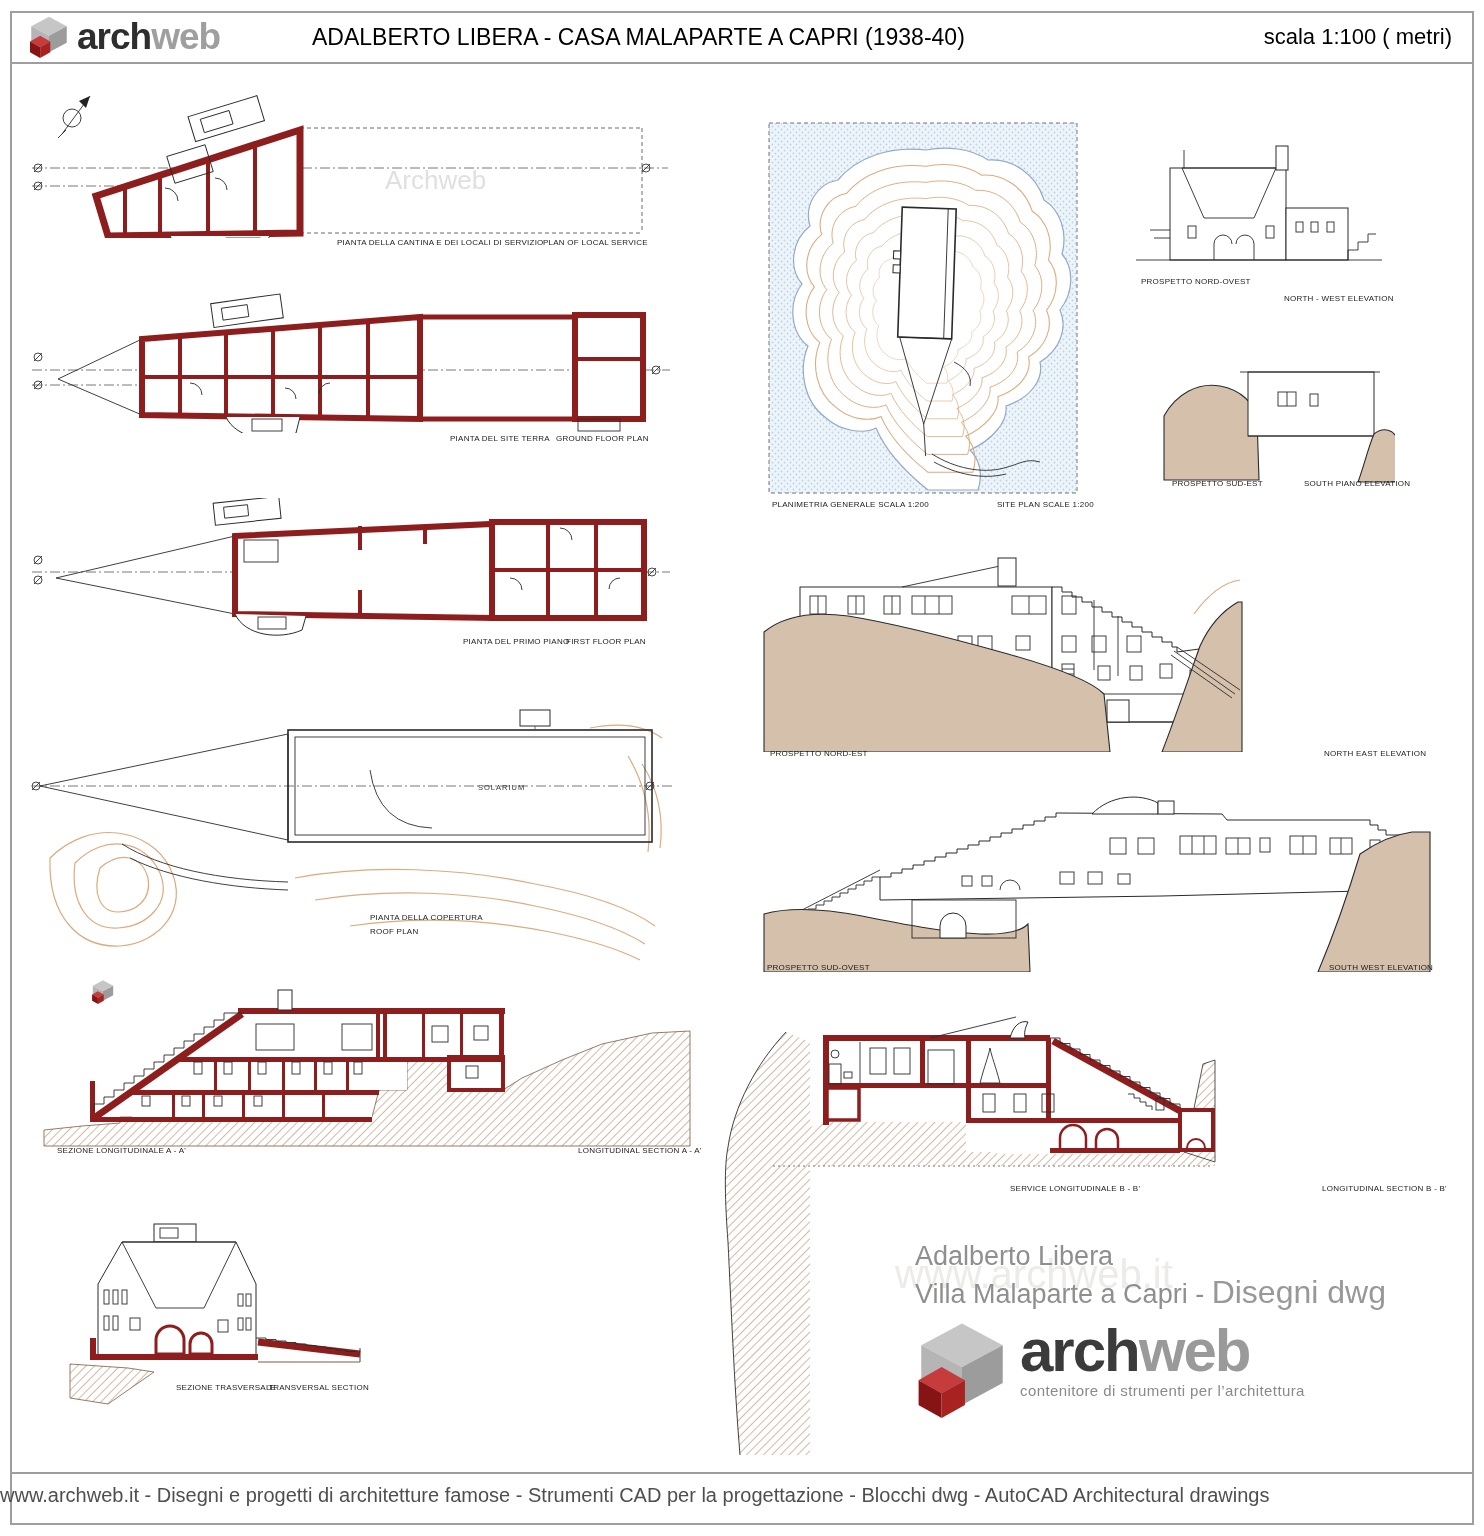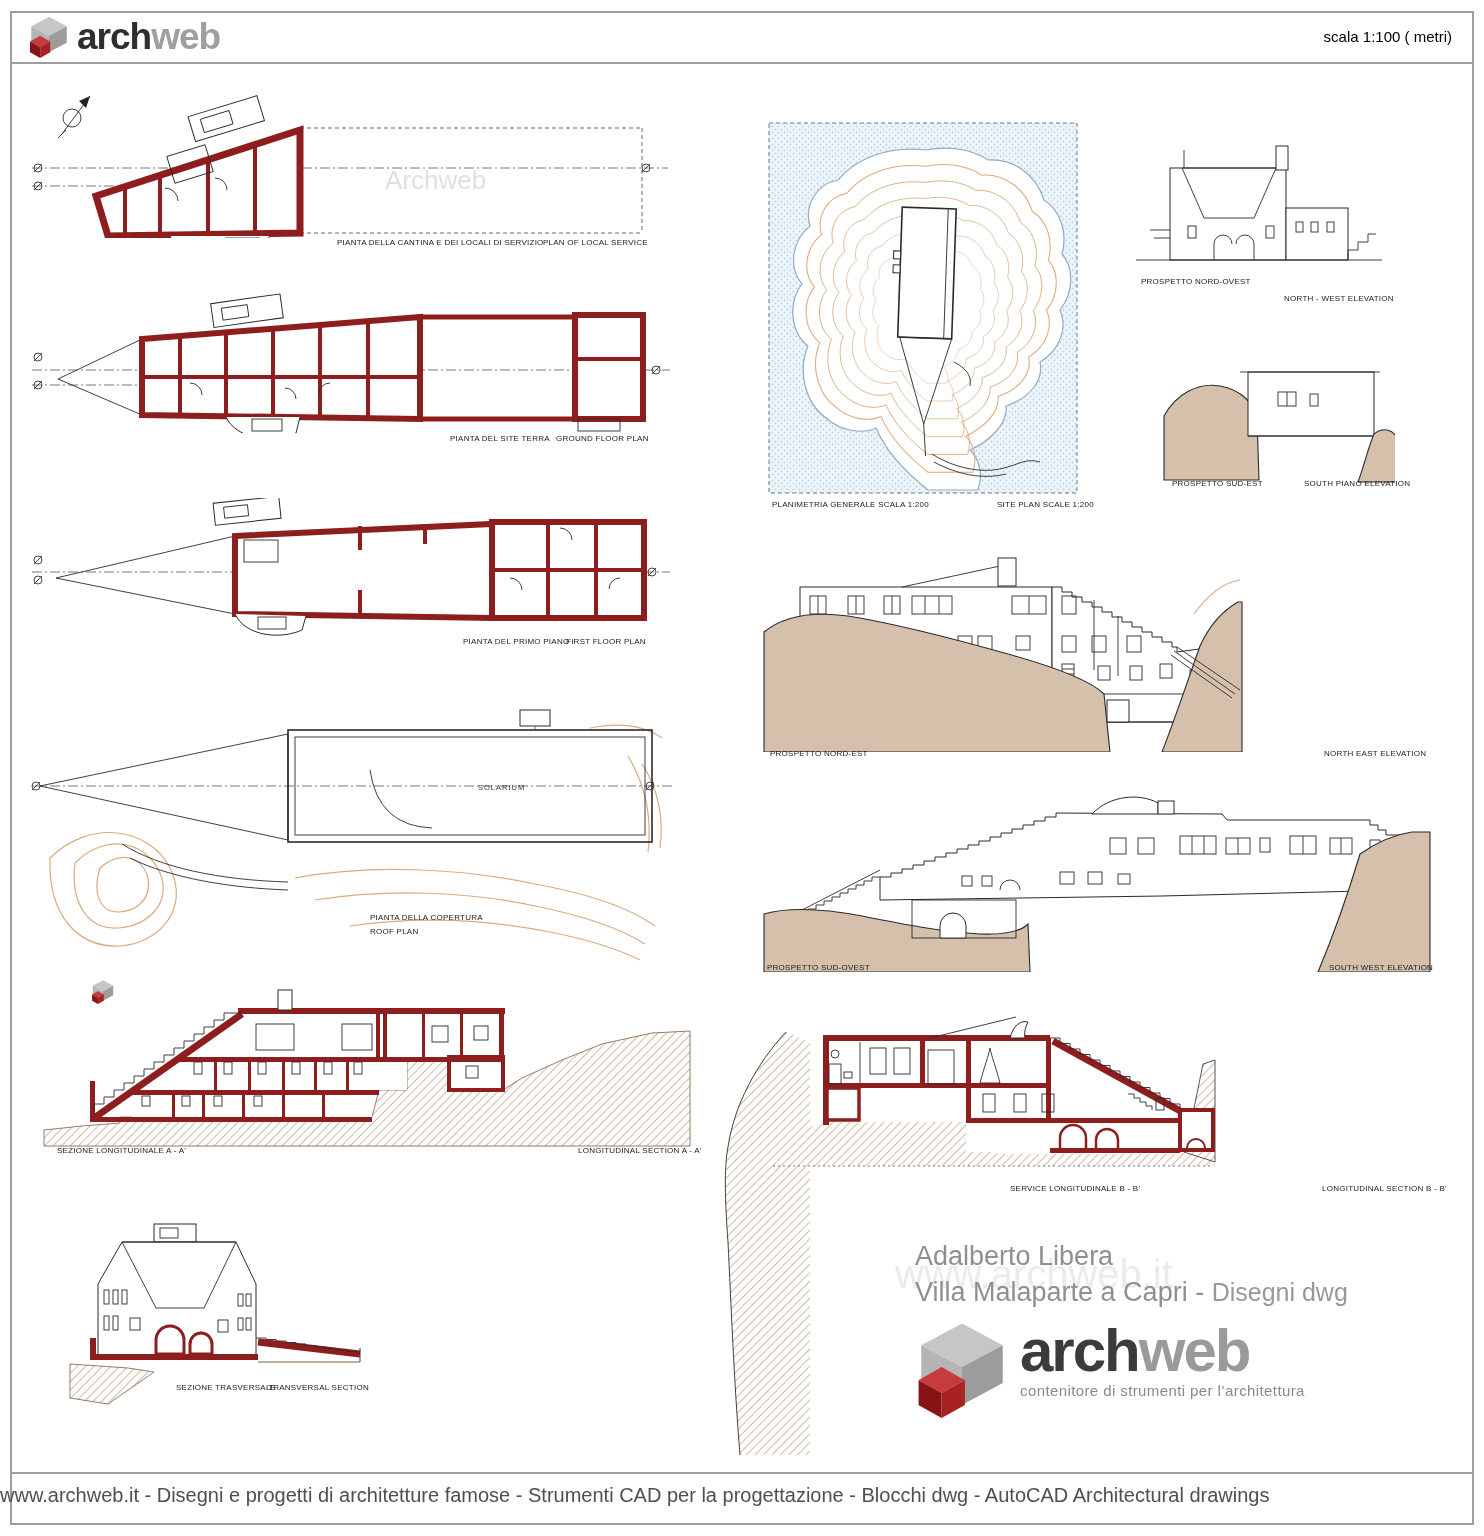--- a/index.html
+++ b/index.html
@@ -6,32 +6,32 @@
   .page{position:relative;width:1484px;height:1536px;background:#fff;overflow:hidden;
         font-family:"Liberation Sans",sans-serif;}
   .frame{position:absolute;left:10px;top:11px;width:1460px;height:1510px;border:2px solid #9e9e9e;}
   .hdr-line{position:absolute;left:10px;top:62px;width:1464px;border-top:2px solid #9e9e9e;}
   .ftr-line{position:absolute;left:10px;top:1472px;width:1464px;border-top:2px solid #9e9e9e;}
 
   .brand{position:absolute;left:30px;top:16px;display:flex;align-items:center;gap:9px;}
   .brand .word{font-size:37px;font-weight:700;letter-spacing:-1px;line-height:40px;}
   .brand .a{color:#2e2e2e}.brand .b{color:#9f9f9f}
   .title{position:absolute;left:312px;top:13px;height:48px;line-height:48px;font-size:23px;color:#000;}
-  .scale{position:absolute;right:32px;top:13px;height:36px;line-height:48px;font-size:15px;color:#000;}
+  .scale{position:absolute;right:32px;top:13px;height:36px;line-height:48px;font-size:22px;color:#000;}
 
   .fig{position:absolute;z-index:1;}
   .cap{position:absolute;z-index:3;font-size:8px;color:#1a1a1a;letter-spacing:.25px;white-space:nowrap;}
   .wm{position:absolute;z-index:0;color:#e3e1dd;white-space:nowrap;}
   .wm1{left:385px;top:165px;font-size:26px;color:#e0e0e0;}
   .wm2{left:895px;top:1252px;font-size:40px;color:#edebe7;}
 
   .credits{position:absolute;left:915px;top:1238px;z-index:2;color:#8f8f8f;}
   .credits .l1{font-size:27px;line-height:36px;}
   .credits .l2{font-size:27px;line-height:36px;}
-  .credits .sfx{font-size:25px;color:#989898;}
+  .credits .sfx{font-size:32px;color:#989898;}
   .biglogo{position:absolute;left:918px;top:1322px;z-index:2;display:flex;align-items:flex-start;gap:14px;}
   .biglogo .word{font-size:60px;font-weight:700;letter-spacing:-2px;line-height:58px;}
   .biglogo .a{color:#3b3b3b}.biglogo .b{color:#9a9a9a}
   .biglogo .tag{font-size:15px;color:#8a8a8a;letter-spacing:.4px;margin-top:2px;}
 
   .footer{position:absolute;left:0;top:1484px;width:100%;text-align:left;font-size:20px;color:#4f4f4f;z-index:2;}
 
   
   .k{stroke:#2a2a2a;fill:none;stroke-width:.9px;}
   .k2{stroke:#2a2a2a;fill:none;stroke-width:1.6px;}
@@ -88,20 +88,21 @@
   <div class="frame"></div>
   <div class="hdr-line"></div>
   <div class="ftr-line"></div>
 
   <div class="brand">
     <svg width="38" height="42" viewBox="0 0 60 66">
         <use href="#cube"></use>
       </svg>
     <div class="word"><span class="a">arch</span><span class="b">web</span></div>
   </div>
+  <div class="title">ADALBERTO LIBERA - CASA  MALAPARTE A CAPRI (1938-40)</div>
   <div class="scale">scala 1:100 ( metri)</div>
 
   <div class="wm wm1">Archweb</div>
   <div class="wm wm2">www.archweb.it</div>
 
   <svg class="fig" style="left:52px;top:88px" width="48" height="52" viewBox="0 0 48 52">
     <line x1="10" y1="46" x2="38" y2="8" class="k" stroke-width="1.4"></line>
     <path d="M38,8 L27,13 L34,20 Z" fill="#222"></path>
     <circle cx="20" cy="30" r="9" class="k" stroke-width="1.2"></circle>
     <line x1="6" y1="50" x2="14" y2="42" class="k"></line>

